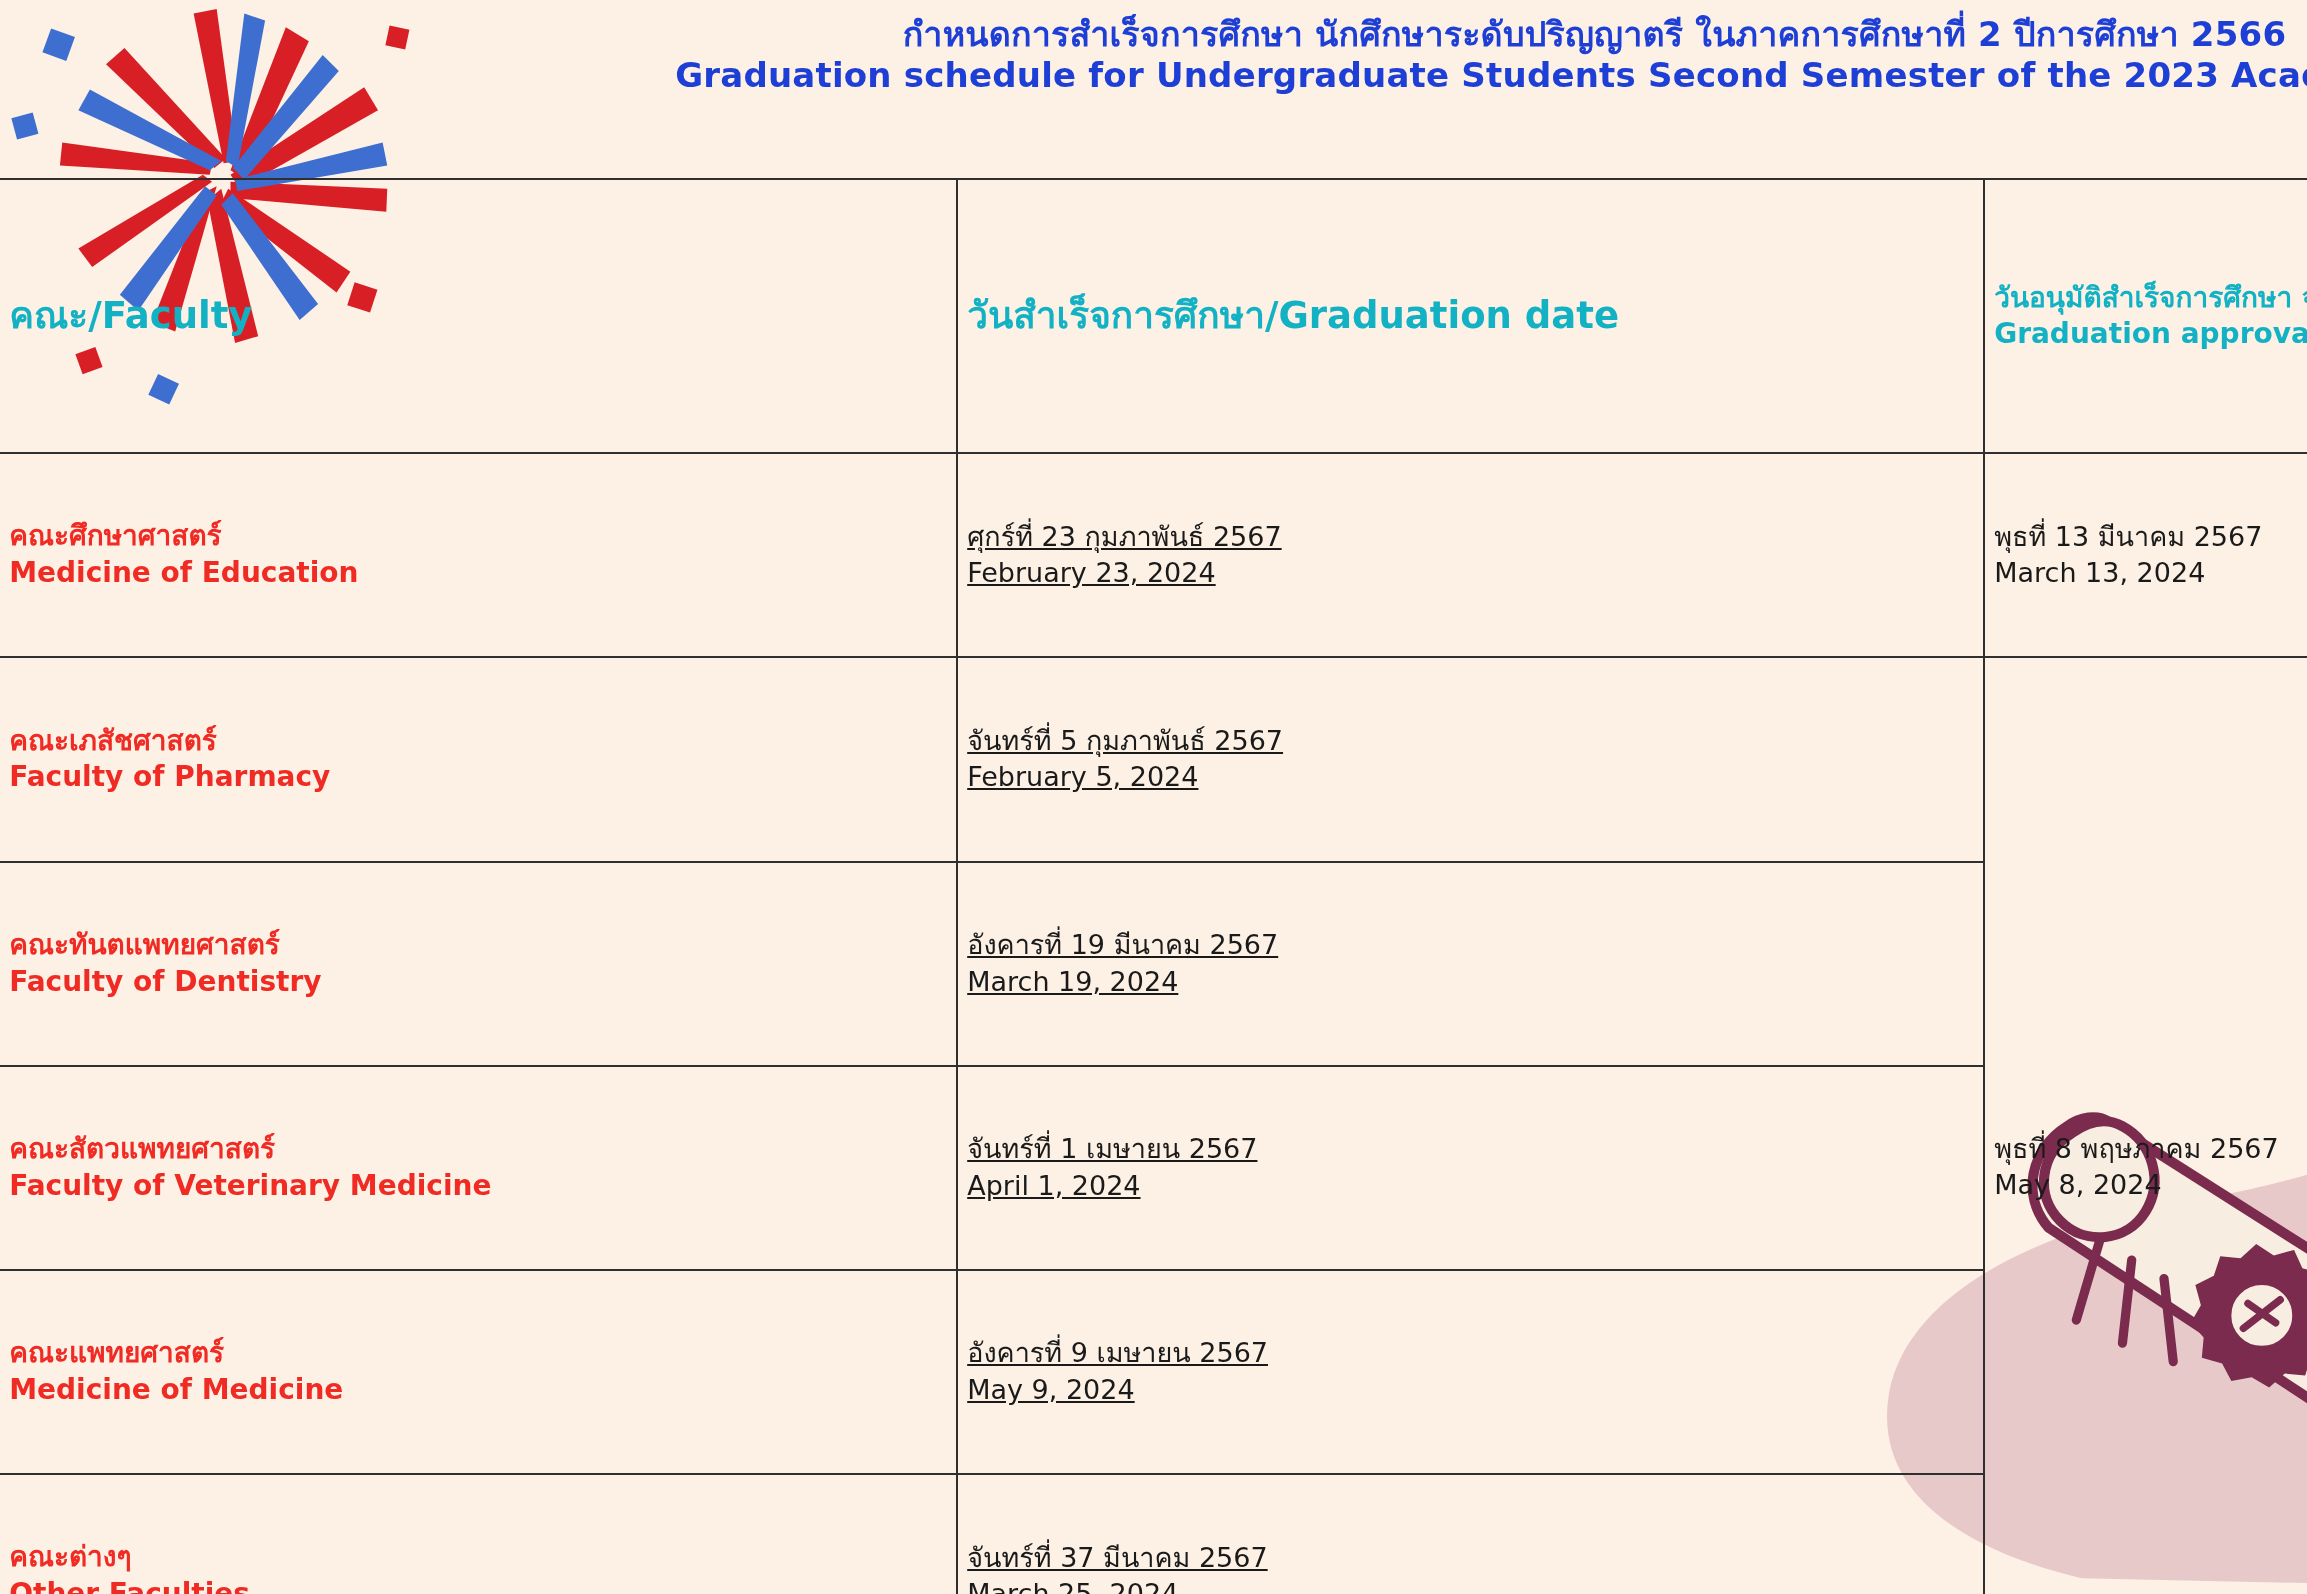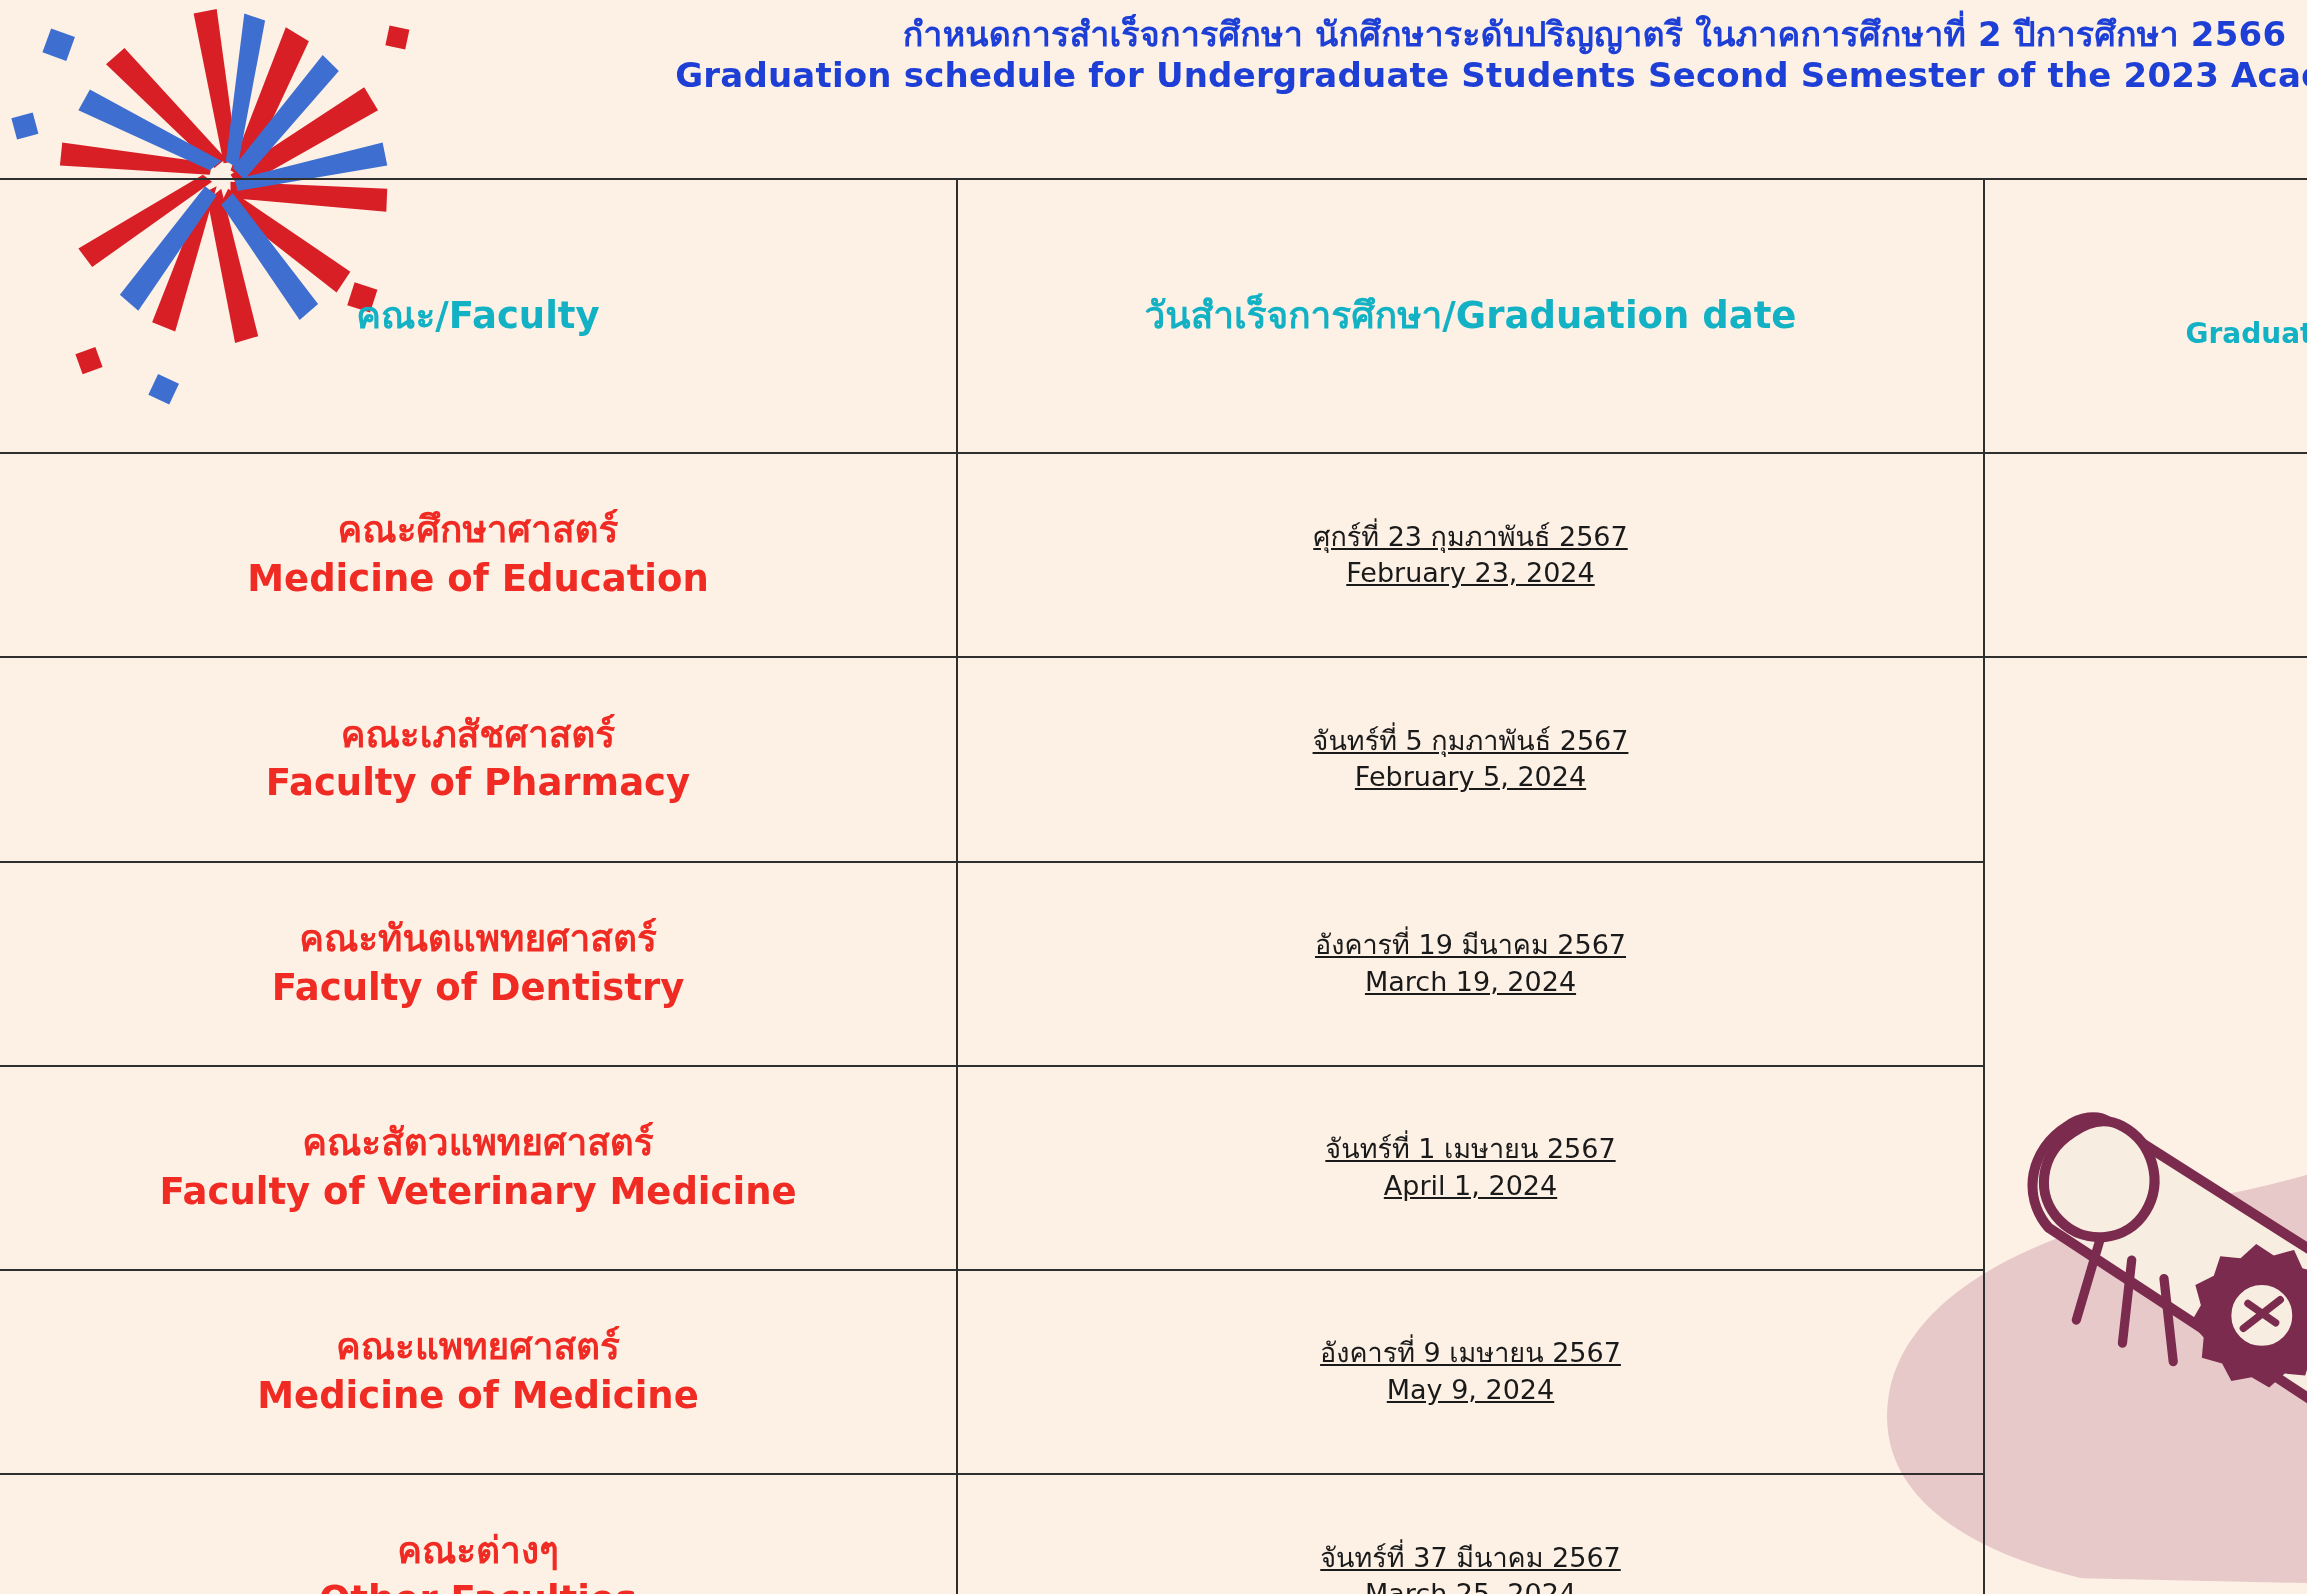--- a/index.html
+++ b/index.html
@@ -56,21 +56,21 @@
     width: 3189px;
     z-index: 4;
   }
   table.schedule {
     border-collapse: collapse;
     width: 3189px;
     table-layout: fixed;
   }
   table.schedule td, table.schedule th {
     border: 2.3px solid #2f2f2f;
-    text-align: center;
+    text-align: left;
     vertical-align: middle;
     padding: 4.6px 9.2px;
     background: transparent;
   }
   table.schedule td:first-child, table.schedule th:first-child { border-left: none; }
   table.schedule td:last-child, table.schedule th:last-child { border-right: none; }
   table.schedule tr:first-child th { border-top: 2.3px solid #2f2f2f; }
   table.schedule tr:last-child td { border-bottom: none; }
 
   col.c1 { width: 957px; }
@@ -82,21 +82,21 @@
     color: #13b1c4;
     font-weight: bold;
   }
   .th-main { font-size: 37px; line-height: 1.25; }
   .th-small { font-size: 28px; line-height: 1.3; }
 
   tbody td { height: 193px; }
   .fac {
     color: #ef2b23;
     font-weight: bold;
-    font-size: 37px;
+    font-size: 28px;
     line-height: 1.32;
   }
   .dt {
     color: #1a1a1a;
     font-size: 27px;
     line-height: 1.36;
     text-decoration: underline;
   }
   .approve {
     color: #1a1a1a;

